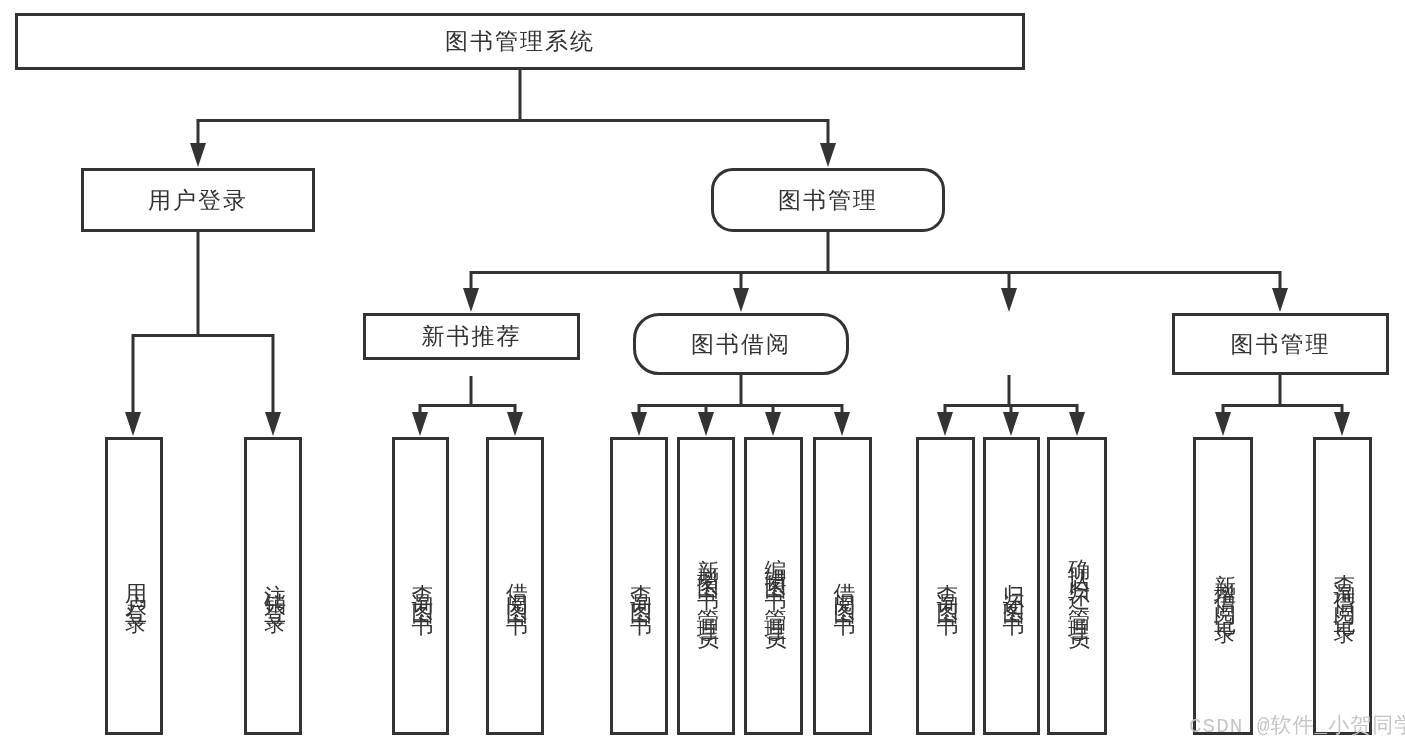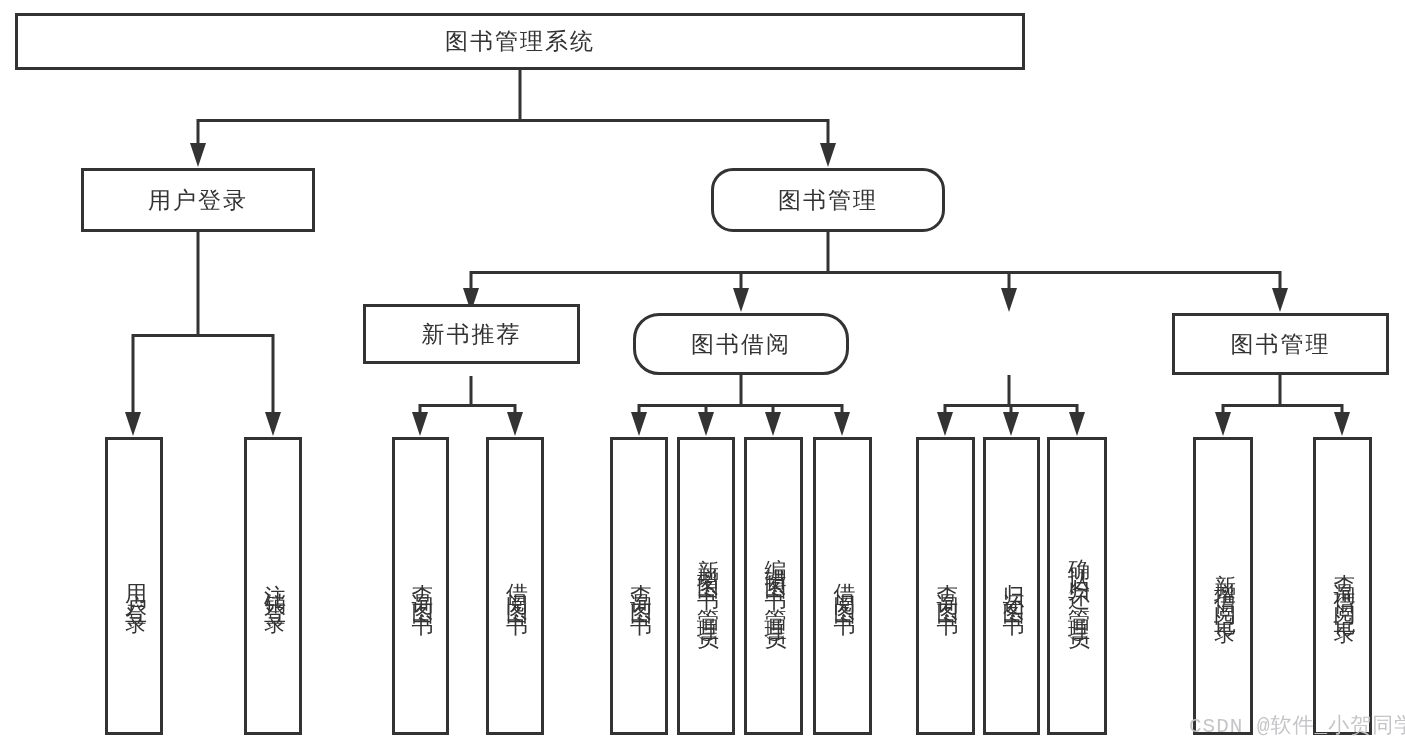--- a/index.html
+++ b/index.html
@@ -9,21 +9,21 @@
   }
   .connectors{position:absolute;left:0;top:0;width:1405px;height:747px;z-index:1;}
   .node{
     position:absolute;box-sizing:border-box;border:3px solid #333333;background:#ffffff;
     display:flex;align-items:center;justify-content:center;z-index:2;
   }
   .node span{font-size:23px;letter-spacing:2px;color:#333333;white-space:nowrap;}
   .root{left:15px;top:13px;width:1010px;height:57px;}
   .n-user-login{left:81px;top:168px;width:234px;height:64px;}
   .n-book-mgmt{left:711px;top:168px;width:234px;height:64px;border-radius:22px;}
-  .n-new-book{left:363px;top:304px;width:217px;height:60px;}
+  .n-new-book{left:363px;top:313px;width:217px;height:47px;}
   .n-book-borrow{left:633px;top:313px;width:216px;height:62px;border-radius:26px;}
   .n-current-borrow{left:902px;top:313px;width:215px;height:62px;}
   .n-borrow-record{left:1172px;top:313px;width:217px;height:62px;}
   .leaf{
     position:absolute;top:437px;height:298px;width:58px;box-sizing:border-box;
     border:3px solid #333333;background:#ffffff;
     display:flex;align-items:center;justify-content:center;z-index:2;
   }
   .leaf span{
     writing-mode:vertical-rl;text-orientation:mixed;

